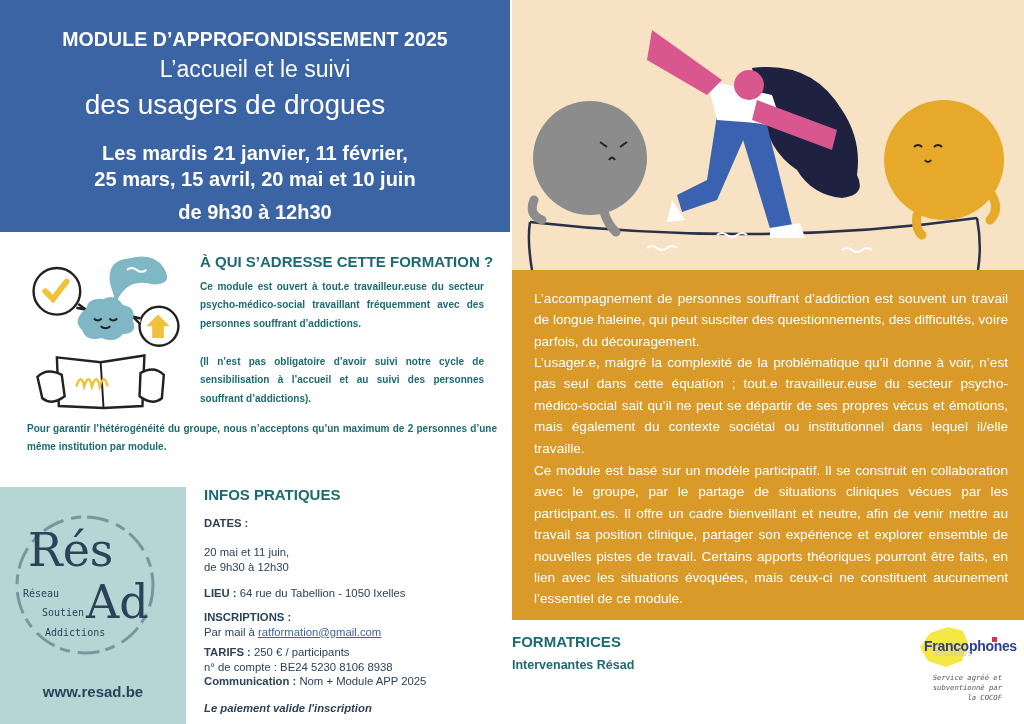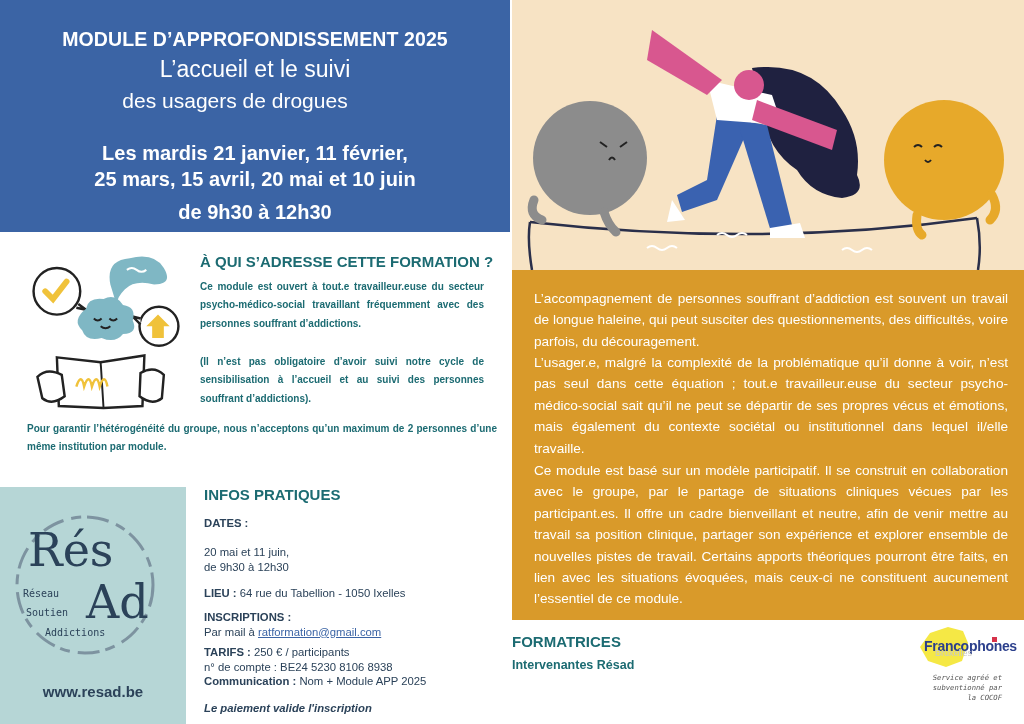--- a/index.html
+++ b/index.html
@@ -4,21 +4,21 @@
 <style>
   html, body { margin:0; padding:0; }
   body { width:1024px; height:724px; position:relative; background:#ffffff; overflow:hidden;
          font-family:"Liberation Sans", "DejaVu Sans", sans-serif; }
   .abs { position:absolute; }
 
   
   #hero { left:0; top:0; width:510px; height:232px; background:#3b64a5; color:#fff; text-align:center; }
   #hero .kicker { position:absolute; top:28px; left:0; width:510px; font-weight:bold; font-size:19.5px; letter-spacing:0.1px; }
   #hero .title1 { position:absolute; top:56px; left:0; width:510px; font-size:23px; }
-  #hero .title2 { position:absolute; top:89px; left:0; width:470px; font-size:21px; }
+  #hero .title2 { position:absolute; top:89px; left:0; width:470px; font-size:28px; }
   #hero .dates1 { position:absolute; top:142px; left:0; width:510px; font-size:20px; font-weight:bold; }
   #hero .dates2 { position:absolute; top:168px; left:0; width:510px; font-size:20px; font-weight:bold; }
   #hero .hours  { position:absolute; top:201px; left:0; width:510px; font-size:20px; font-weight:bold; }
 
   
   #illus { left:512px; top:0; width:512px; height:270px; background:#f7e3c4; }
 
   
   #orange { left:512px; top:270px; width:512px; height:350px; background:#d99a2a; color:#fff; }
   #orange p { margin:0; position:absolute; left:22px; width:474px; font-size:13.6px; line-height:21.4px; text-align:justify; }
@@ -132,21 +132,21 @@
   <p style="top:190px;">Ce module est basé sur un modèle participatif. Il se construit en collaboration avec le groupe, par le partage de situations cliniques vécues par les participant.es. Il offre un cadre bienveillant et neutre, afin de venir mettre au travail sa position clinique, partager son expérience et explorer ensemble de nouvelles pistes de travail. Certains apports théoriques pourront être faits, en lien avec les situations évoquées, mais ceux-ci ne constituent aucunement l’essentiel de ce module.</p>
 </div>
 
 <div id="logo-panel" class="abs">
   <svg width="186" height="180" viewBox="0 0 186 180" class="abs" style="left:0;top:0;">
     <circle cx="85" cy="98" r="68" fill="none" stroke="#7d93a0" stroke-width="3" stroke-dasharray="22 8 10 6"></circle>
   </svg>
   <div class="abs" style="left:28px;top:40px;font-family:'DejaVu Serif',serif;font-size:46px;color:#2b4259;line-height:46px;">Rés</div>
   <div class="abs" style="left:86px;top:92px;font-family:'DejaVu Serif',serif;font-size:46px;color:#2b4259;line-height:46px;">Ad</div>
   <div class="abs" style="left:23px;top:101px;font-family:'DejaVu Sans Mono',monospace;font-size:10px;color:#2b4259;">Réseau</div>
-  <div class="abs" style="left:26px;top:120px;font-family:'DejaVu Sans Mono',monospace;font-size:10px;color:#2b4259;">Soutien</div>
+  <div class="abs" style="left:42px;top:120px;font-family:'DejaVu Sans Mono',monospace;font-size:10px;color:#2b4259;">Soutien</div>
   <div class="abs" style="left:45px;top:140px;font-family:'DejaVu Sans Mono',monospace;font-size:10px;color:#2b4259;">Addictions</div>
 </div>
 <div id="url" class="abs">www.resad.be</div>
 
 <div id="infos-h" class="abs">INFOS PRATIQUES</div>
 <div class="info" style="top:516px;">
   <b>DATES :</b><br>
   <br>
   <span>20 mai et 11 juin,</span><br>
   <span>de 9h30 à 12h30</span>

